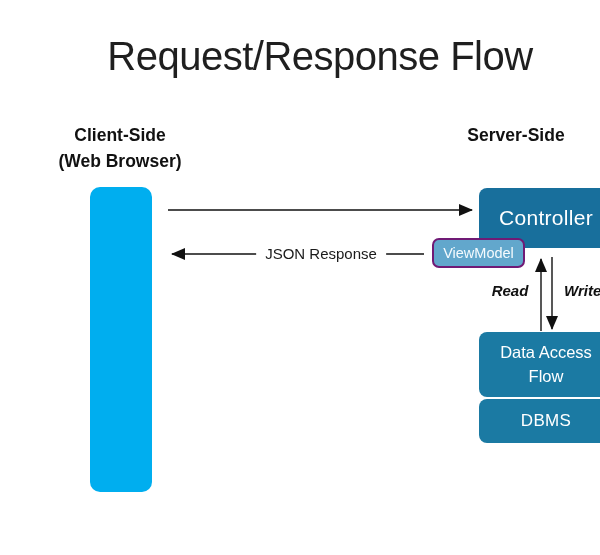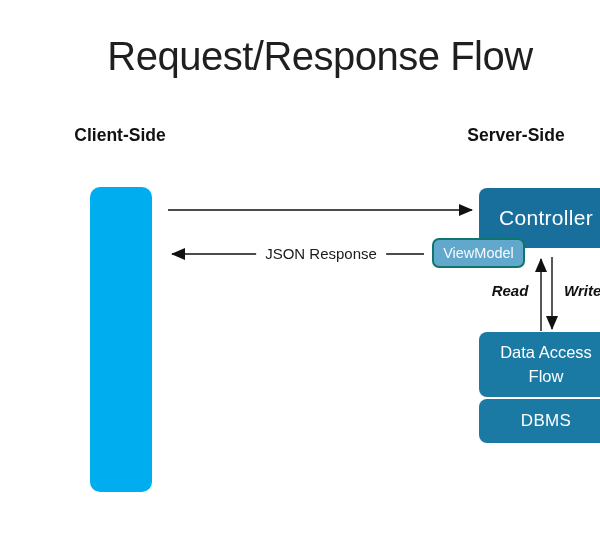--- a/index.html
+++ b/index.html
@@ -97,21 +97,21 @@
     background: #186f9c;
     border-radius: 8px;
     font-size: 21px;
     font-weight: 300;
     letter-spacing: 0.3px;
   }
   .node.viewmodel {
     left: 412px; top: 238px;
     width: 93px; height: 30px;
     background: #62a7cc;
-    border: 2px solid #0f766e;
+    border: 2px solid #701a75;
     border-radius: 7px;
     font-size: 14.5px;
     font-weight: 300;
     color: #f6fbfe;
     z-index: 2;
   }
   .node.dal {
     left: 459px; top: 332px;
     width: 134px; height: 65px;
     background: #1b7aa3;
@@ -133,20 +133,21 @@
 </style>
 </head>
 <body>
 
 <div class="canvas">
 
   <h1 class="title">Request/Response Flow</h1>
 
   <div class="col-heading client">
     <div>Client-Side</div>
+    <div>(Web Browser)</div>
   </div>
 
   <div class="col-heading server">
     <div>Server-Side</div>
   </div>
 
   <div class="client-bar"></div>
 
   <svg class="arrows" viewBox="0 0 600 555" xmlns="http://www.w3.org/2000/svg">
     <defs>

